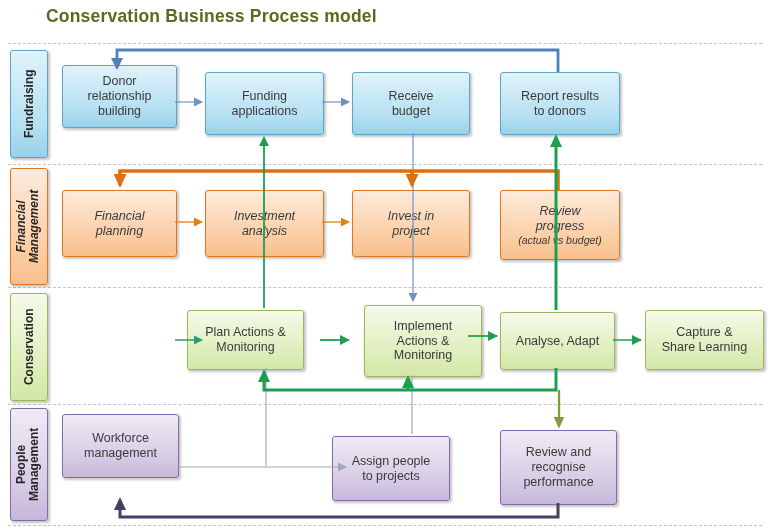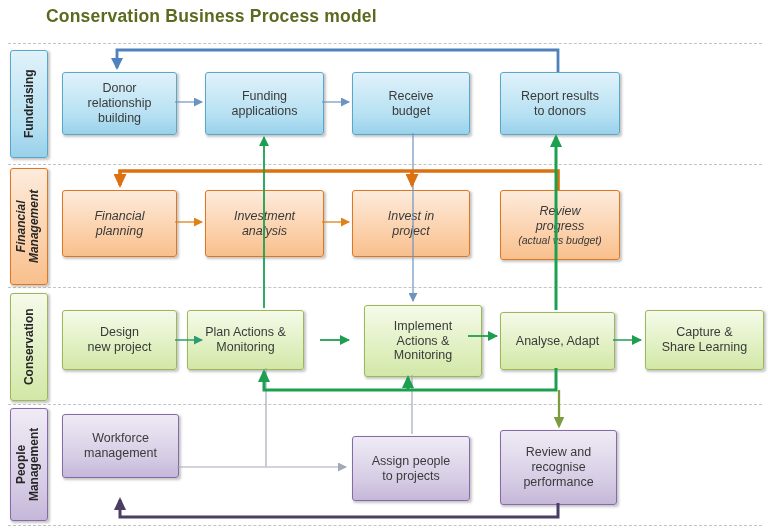--- a/index.html
+++ b/index.html
@@ -50,21 +50,21 @@
 Management</span>
   </div>
   <div class="lane-label c-green" style="top:293px;height:106px">
     <span>Conservation</span>
   </div>
   <div class="lane-label c-purple" style="top:408px;height:111px">
     <span>People
 Management</span>
   </div>
 
-  <div class="box c-blue" style="left:62px;top:72px;width:113px;height:61px">
+  <div class="box c-blue" style="left:62px;top:65px;width:113px;height:61px">
     <span class="lbl">Donor
 relationship
 building</span>
   </div>
   <div class="box c-blue" style="left:205px;top:72px;width:117px;height:61px">
     <span class="lbl">Funding
 applications</span>
   </div>
   <div class="box c-blue" style="left:352px;top:72px;width:116px;height:61px">
     <span class="lbl">Receive
@@ -86,24 +86,20 @@
   <div class="box c-orange" style="left:352px;top:190px;width:116px;height:65px">
     <span class="lbl">Invest in
 project</span>
   </div>
   <div class="box c-orange" style="left:500px;top:190px;width:118px;height:68px">
     <span class="lbl">Review
 progress</span>
     <span class="sub">(actual vs budget)</span>
   </div>
 
-  <div class="box c-green" style="left:62px;top:310px;width:113px;height:58px">
-    <span class="lbl">Design
-new project</span>
-  </div>
   <div class="box c-green" style="left:187px;top:310px;width:115px;height:58px">
     <span class="lbl">Plan Actions &amp;
 Monitoring</span>
   </div>
   <div class="box c-green" style="left:364px;top:305px;width:116px;height:70px">
     <span class="lbl">Implement
 Actions &amp;
 Monitoring</span>
   </div>
   <div class="box c-green" style="left:500px;top:312px;width:113px;height:56px">
@@ -111,21 +107,21 @@
   </div>
   <div class="box c-green" style="left:645px;top:310px;width:117px;height:58px">
     <span class="lbl">Capture &amp;
 Share Learning</span>
   </div>
 
   <div class="box c-purple" style="left:62px;top:414px;width:115px;height:62px">
     <span class="lbl">Workforce
 management</span>
   </div>
-  <div class="box c-purple" style="left:352px;top:436px;width:116px;height:63px">
+  <div class="box c-purple" style="left:332px;top:436px;width:116px;height:63px">
     <span class="lbl">Assign people
 to projects</span>
   </div>
   <div class="box c-purple" style="left:500px;top:430px;width:115px;height:73px">
     <span class="lbl">Review and
 recognise
 performance</span>
   </div>
 
   <svg class="overlay" width="768" height="532" viewBox="0 0 768 532">

